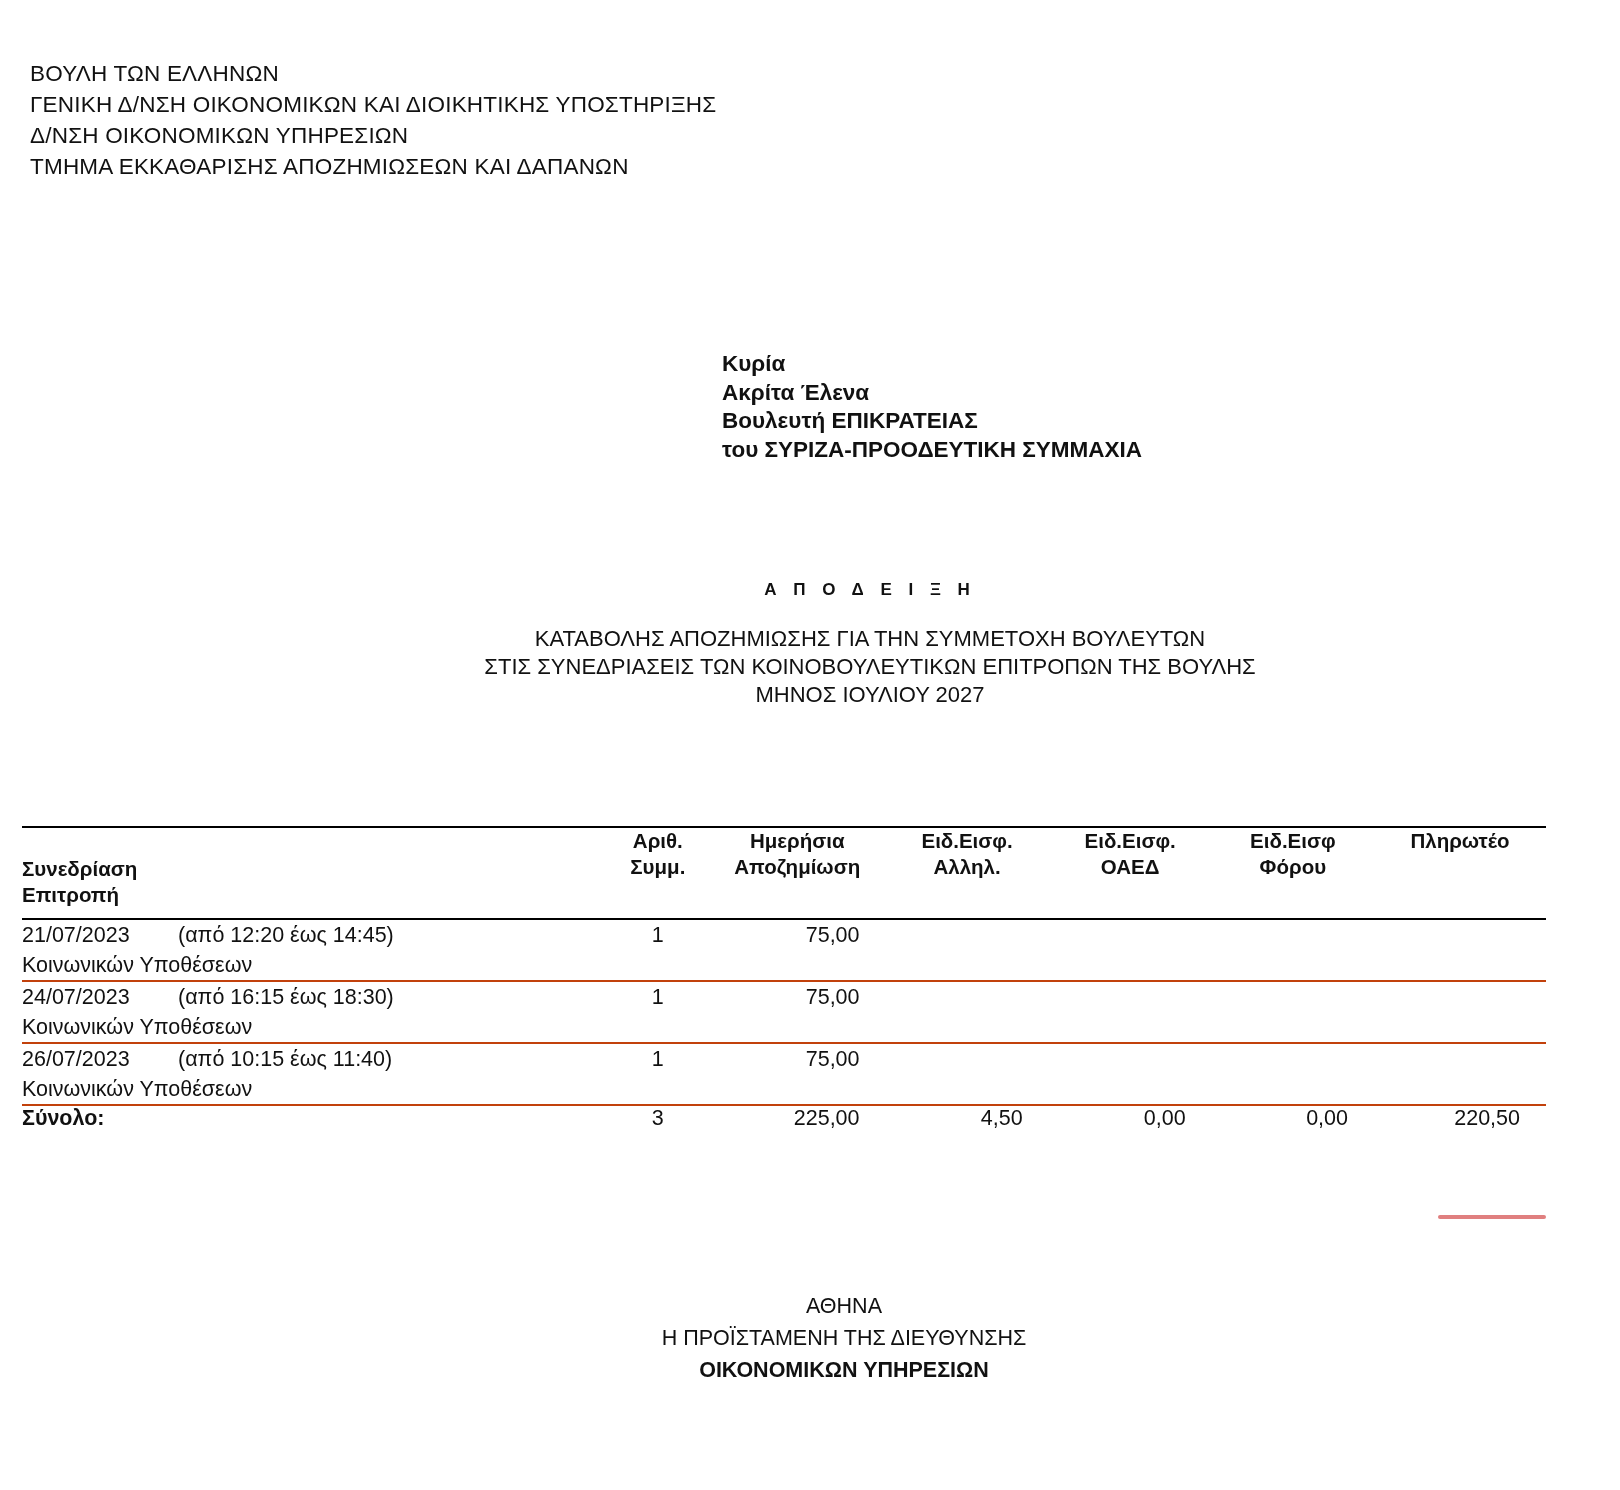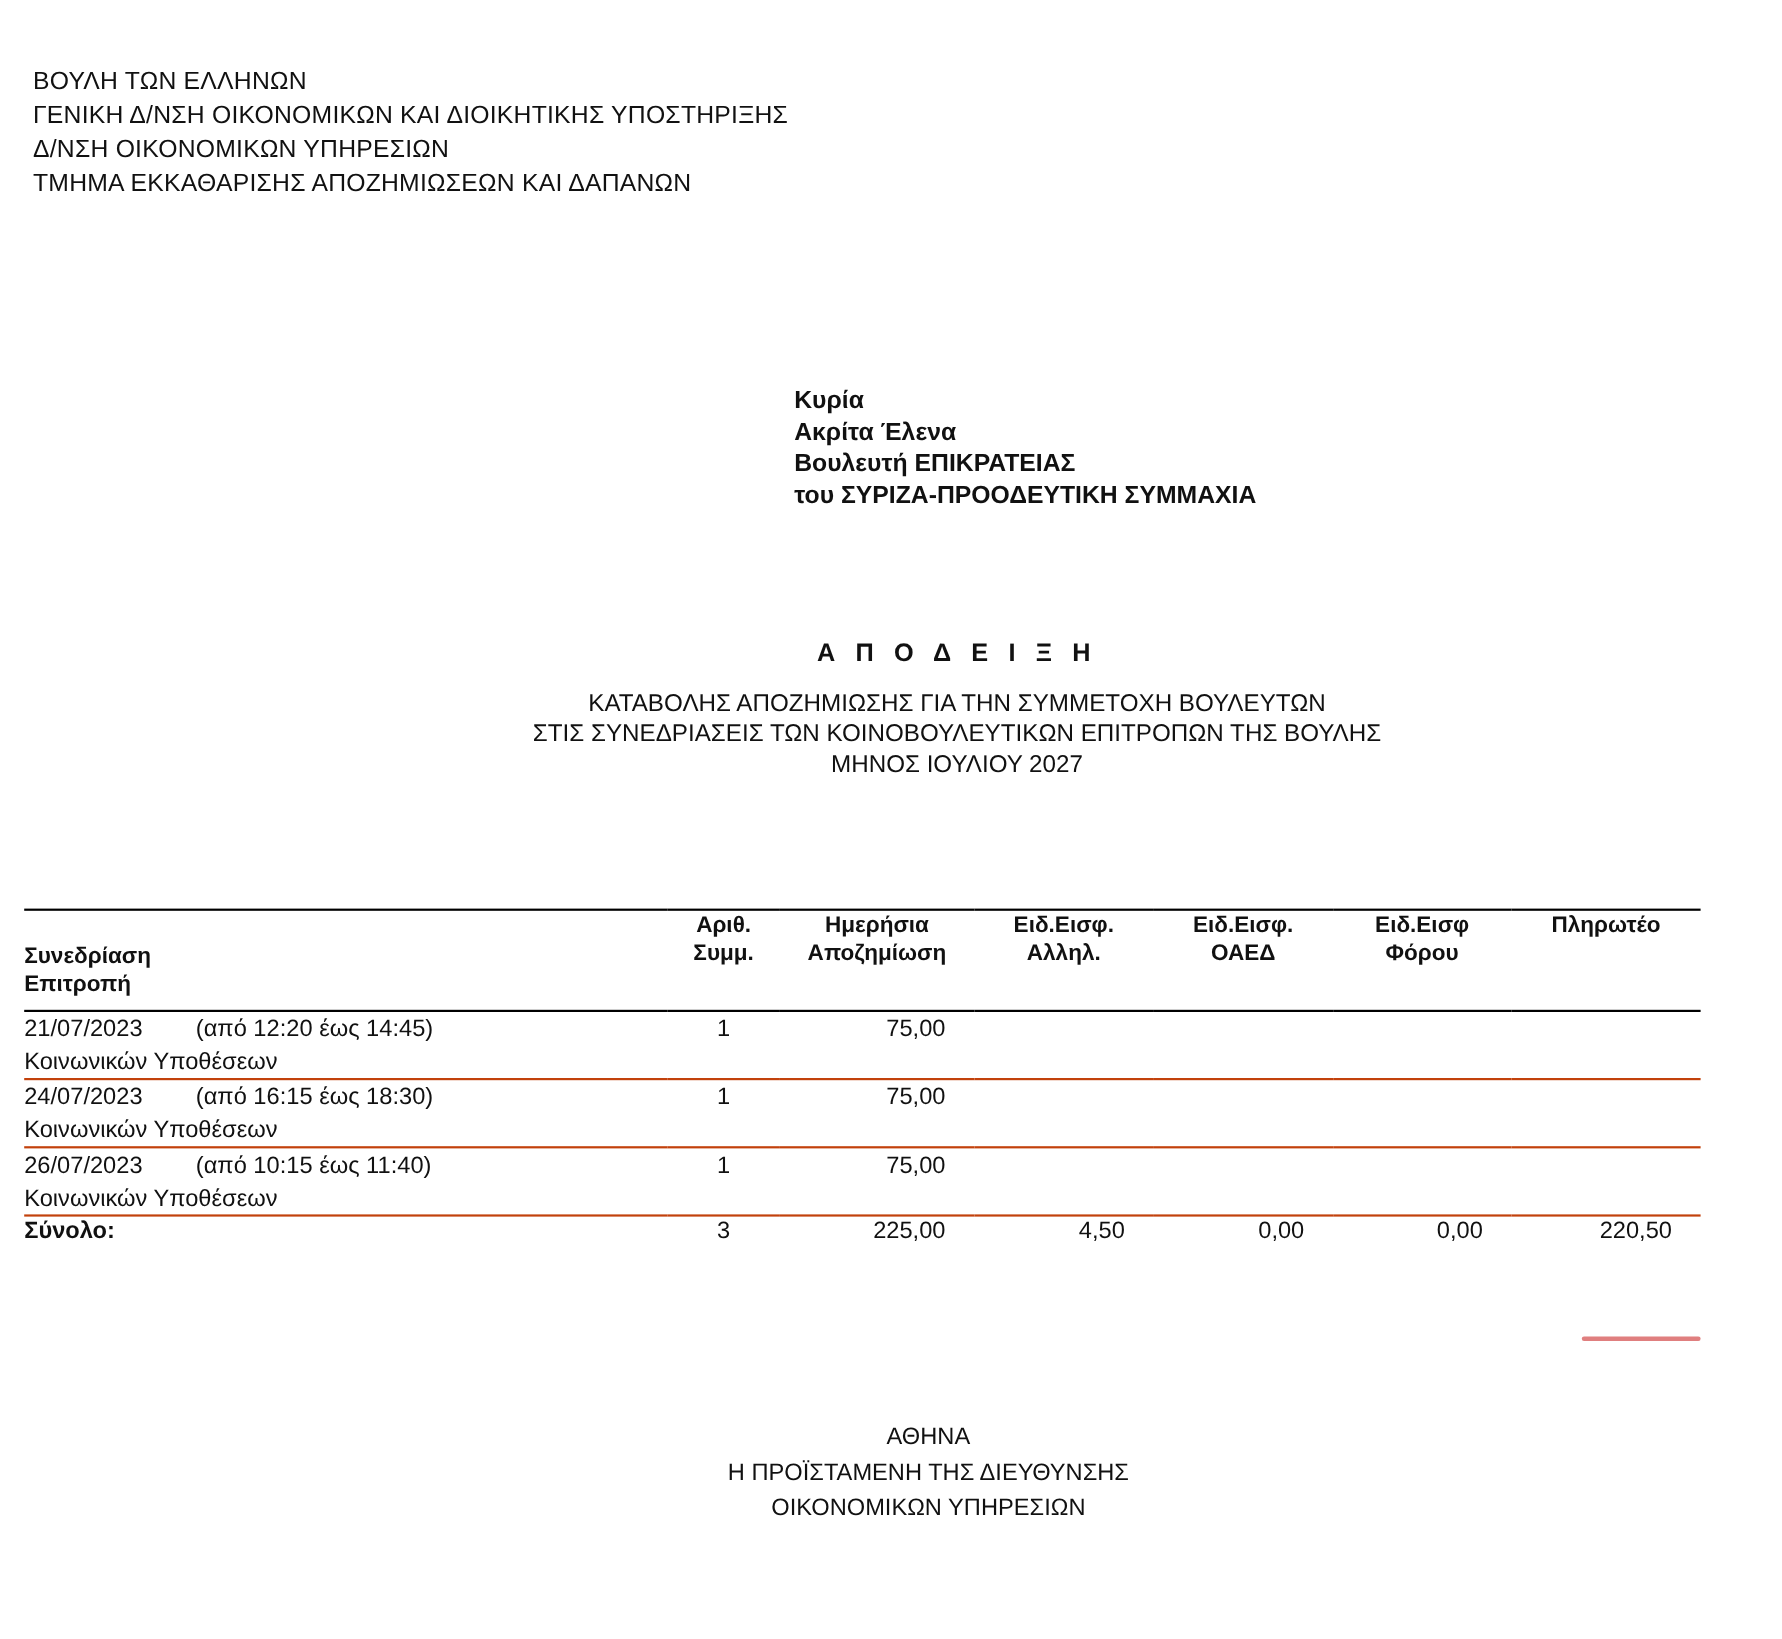--- a/index.html
+++ b/index.html
@@ -45,21 +45,21 @@
     white-space: nowrap;
   }
 
   
   .doc-title {
     position: absolute;
     left: 0;
     right: 0;
     top: 580px;
     text-align: center;
-    font-size: 23px;
+    font-size: 17px;
     font-weight: bold;
     letter-spacing: 6px;
     padding-left: 120px;
   }
   .doc-subtitle {
     position: absolute;
     left: 0;
     right: 0;
     top: 625px;
     text-align: center;
@@ -158,21 +158,21 @@
     left: 0;
     right: 0;
     top: 1290px;
     text-align: center;
     font-size: 21.5px;
     line-height: 32px;
     padding-left: 68px;
   }
   .footer .f-city { display: block; }
   .footer .f-l1 { display: block; }
-  .footer .f-l2 { display: block; }
+  .footer .f-l2 { display: block; font-weight: bold; }
 </style>
 </head>
 <body>
 
 <div class="page">
 
   <div class="letterhead">
     <div>ΒΟΥΛΗ ΤΩΝ ΕΛΛΗΝΩΝ</div>
     <div>ΓΕΝΙΚΗ Δ/ΝΣΗ ΟΙΚΟΝΟΜΙΚΩΝ ΚΑΙ ΔΙΟΙΚΗΤΙΚΗΣ ΥΠΟΣΤΗΡΙΞΗΣ</div>
     <div>Δ/ΝΣΗ ΟΙΚΟΝΟΜΙΚΩΝ ΥΠΗΡΕΣΙΩΝ</div>

